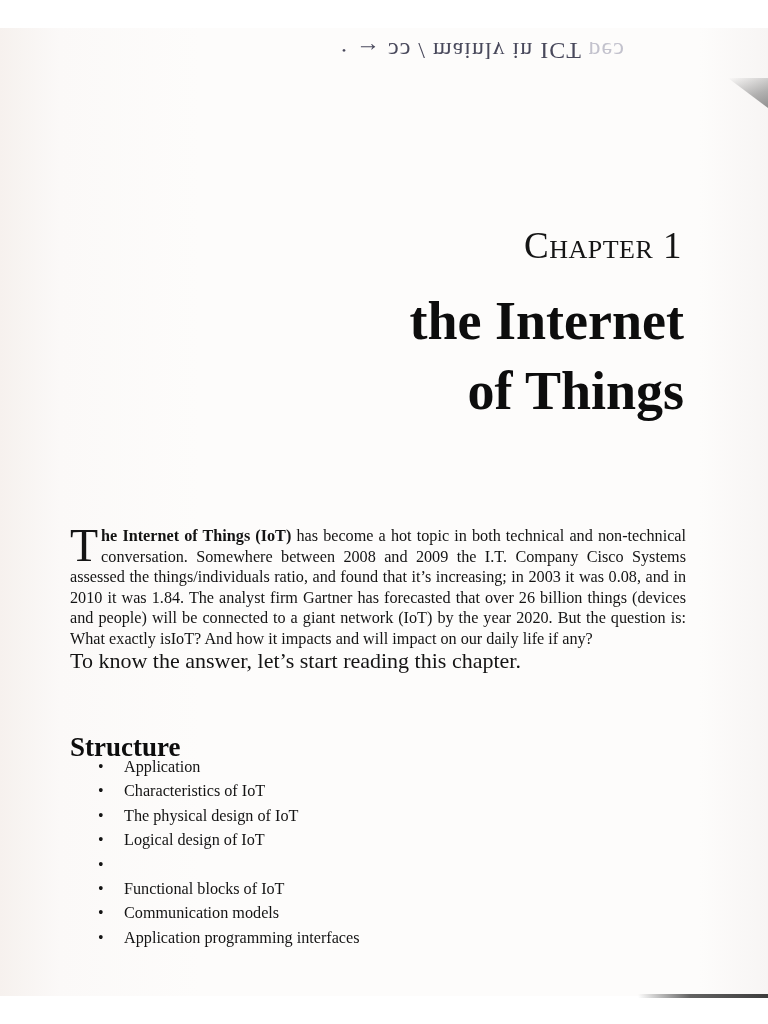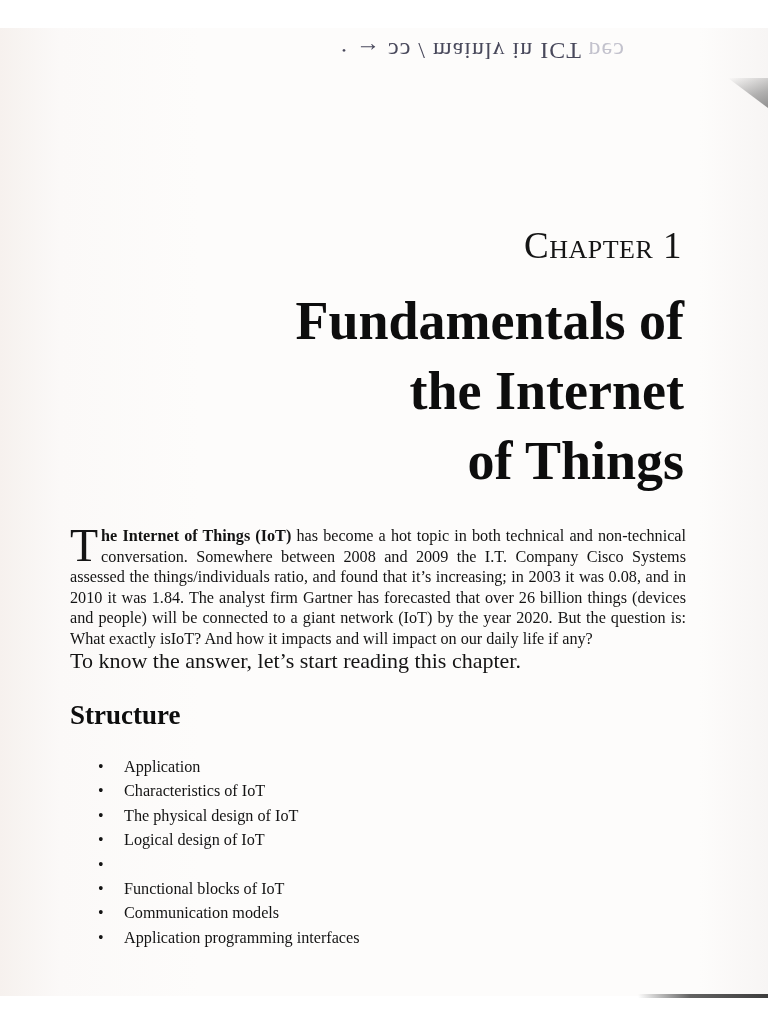--- a/index.html
+++ b/index.html
@@ -44,21 +44,21 @@
       font-size: 16.2px; line-height: 20.5px; text-align: justify; margin: 0;
     }
     .intro .dropcap {
       float: left; font-size: 46px; line-height: 36px; margin: 2px 3px 0 0;
     }
     .intro b { font-weight: bold; }
     .lead {
       position: absolute; left: 70px; top: 648px; font-size: 22px; margin: 0;
     }
     .structure-heading {
-      position: absolute; left: 70px; top: 700px; margin: 0;
+      position: absolute; left: 70px; top: 732px; margin: 0;
       font-size: 27px; font-weight: bold; color: #0d0d0d;
     }
     .structure-list {
       position: absolute; left: 98px; top: 756px; margin: 0; padding: 0; list-style: none;
       font-size: 16.2px;
     }
     .structure-list li { height: 24.4px; line-height: 22px; position: relative; padding-left: 26px; }
     .structure-list li .bullet {
       position: absolute; left: 0; top: 0; font-size: 16px;
     }
@@ -70,21 +70,20 @@
   <div class="bleed">
     <span>· → ɔɔ / mainly in ICT</span><span class="faint">  peɔ</span>
   </div>
   <div class="shadow-tr"></div>
 </div>
 <div class="shadow-br"></div>
 
 <div class="chapter-label">Chapter 1</div>
 
 <h1 class="chapter-title">
-  <div>Fundamentals of</div>
   <div>the Internet</div>
   <div>of Things</div>
 </h1>
 
 <p class="intro">
   <span class="dropcap">T</span><b>he Internet of Things (IoT)</b><span> has become a hot topic in both technical and non-technical conversation. Somewhere between 2008 and 2009 the I.T. Company Cisco Systems assessed the things/individuals ratio, and found that it’s increasing; in 2003 it was 0.08, and in 2010 it was 1.84. The analyst firm Gartner has forecasted that over 26 billion things (devices and people) will be connected to a giant network (IoT) by the year 2020. But the question is: What exactly isIoT? And how it impacts and will impact on our daily life if any?</span>
 </p>
 
 <p class="lead">To know the answer, let’s start reading this chapter.</p>
 

